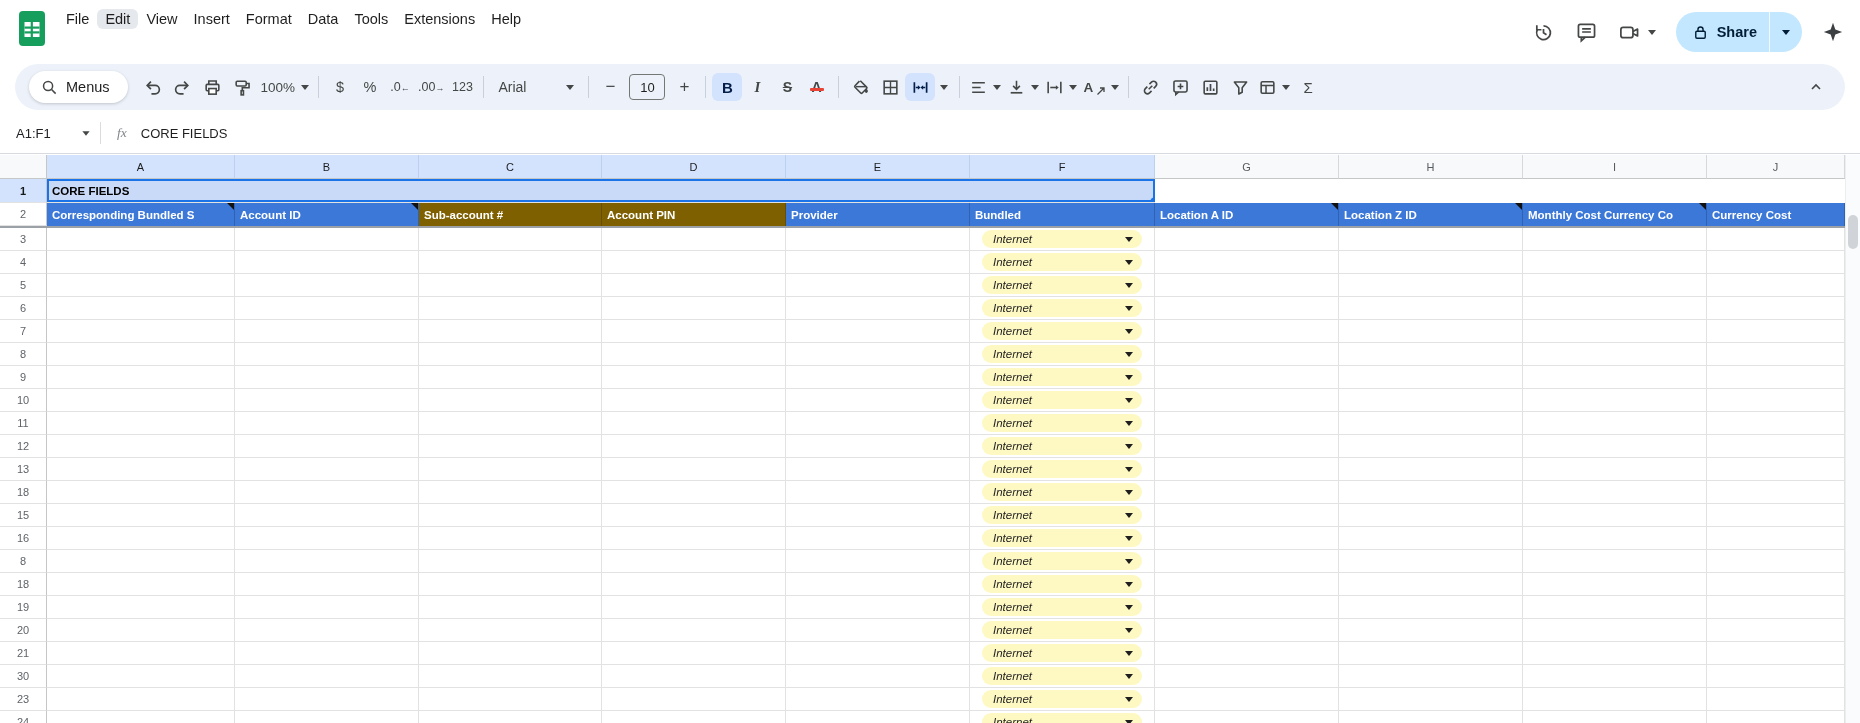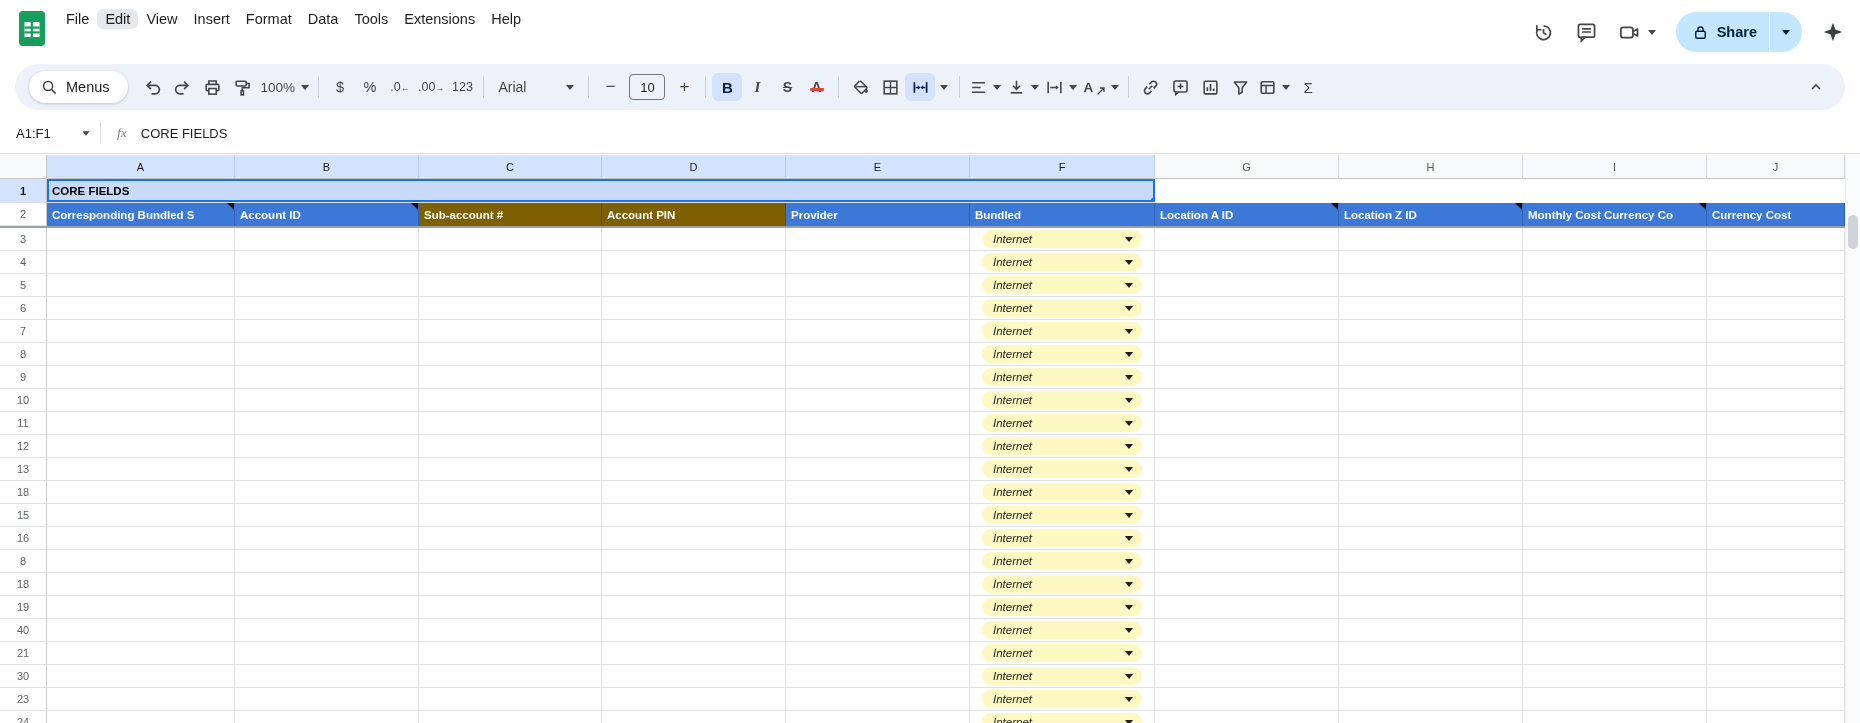--- a/index.html
+++ b/index.html
@@ -681,21 +681,21 @@
             <span class="lab">Internet</span>
             <span class="pcaret"></span>
           </div>
         </div>
         <div class="cell" style="width: 184px; height: 23px;"></div>
         <div class="cell" style="width: 184px; height: 23px;"></div>
         <div class="cell" style="width: 184px; height: 23px;"></div>
         <div class="cell" style="width: 138px; height: 23px;"></div>
       </div>
       <div class="grow">
-        <div class="rowhdr" style="height: 23px;">40</div>
+        <div class="rowhdr" style="height: 23px;">20</div>
         <div class="cell" style="width: 188px; height: 23px;"></div>
         <div class="cell" style="width: 184px; height: 23px;"></div>
         <div class="cell" style="width: 183px; height: 23px;"></div>
         <div class="cell" style="width: 184px; height: 23px;"></div>
         <div class="cell" style="width: 184px; height: 23px;"></div>
         <div class="cell" style="width: 185px; height: 23px;">
           <div class="pill">
             <span class="lab">Internet</span>
             <span class="pcaret"></span>
           </div>

